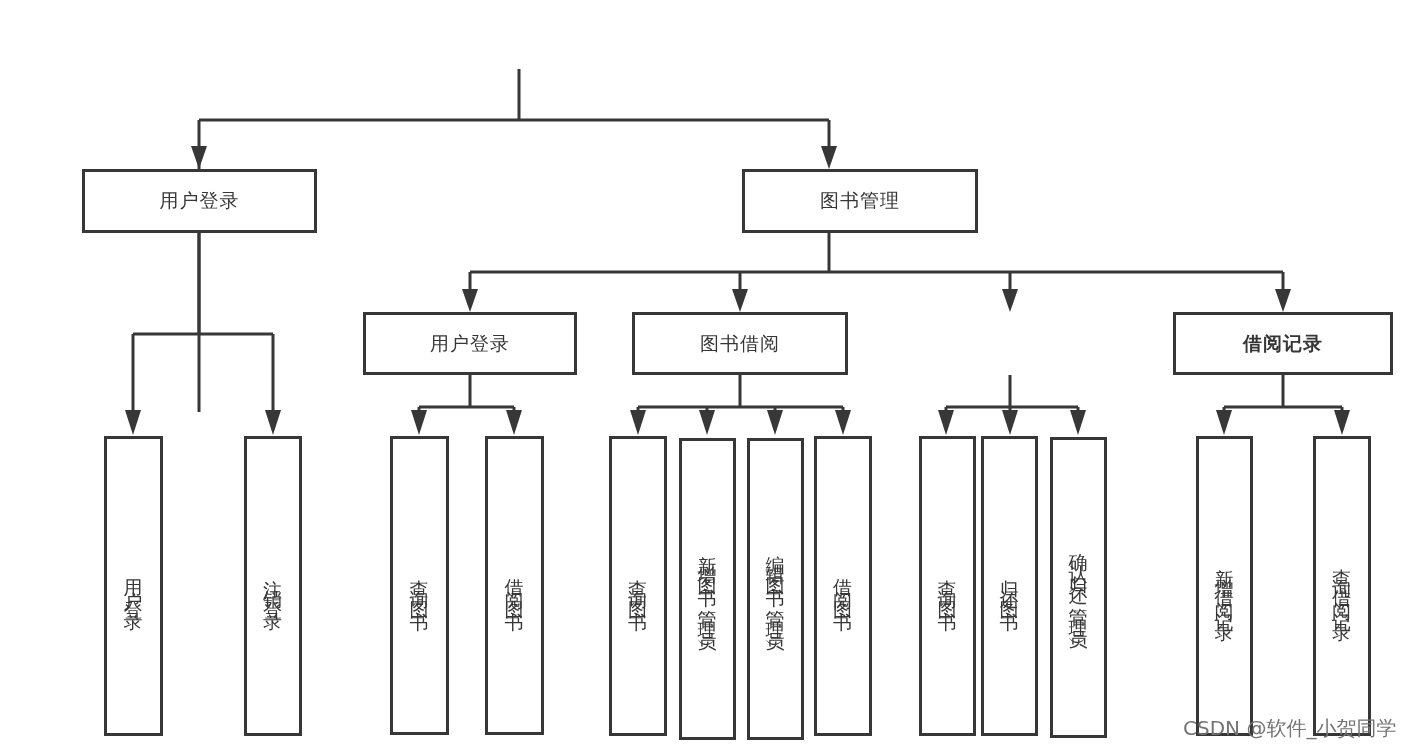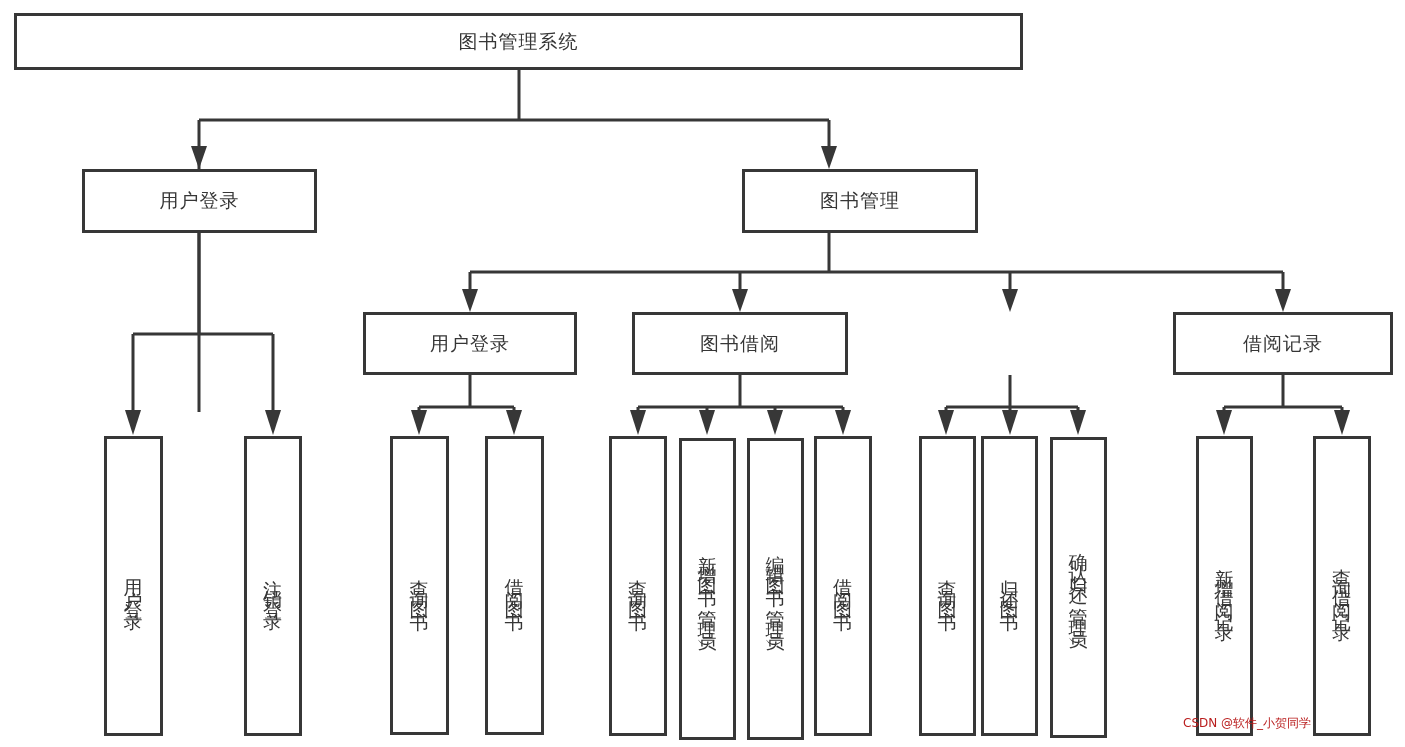--- a/index.html
+++ b/index.html
@@ -41,22 +41,22 @@
     writing-mode: vertical-rl;
     text-orientation: mixed;
     font-size: 19px;
     letter-spacing: 11px;
     line-height: 1;
     white-space: nowrap;
   }
   .watermark {
     position: absolute;
     z-index: 3;
-    font-size: 12px;
-    color: #b91c1c;
+    font-size: 20px;
+    color: #737373;
     letter-spacing: 0px;
     white-space: nowrap;
   }
 </style>
 </head>
 <body>
 
 <div id="stage">
 
   <svg id="edges" width="1405" height="747" viewBox="0 0 1405 747">
@@ -107,28 +107,27 @@
       <polygon points="767,410 783,410 775,435"></polygon>
       <polygon points="835,410 851,410 843,435"></polygon>
       <polygon points="938,410 954,410 946,435"></polygon>
       <polygon points="1002,410 1018,410 1010,435"></polygon>
       <polygon points="1070,410 1086,410 1078,435"></polygon>
       <polygon points="1216,410 1232,410 1224,435"></polygon>
       <polygon points="1334,410 1350,410 1342,435"></polygon>
     </g>
   </svg>
 
-  <div class="node hbox" style="left:14px; top:13px; width:1009px; height:57px;">图书管理系统</div>
 
   <div class="node hbox" style="left:82px; top:169px; width:235px; height:64px;">用户登录</div>
   <div class="node hbox" style="left:742px; top:169px; width:236px; height:64px;">图书管理</div>
 
   <div class="node hbox" style="left:363px; top:312px; width:214px; height:63px;">用户登录</div>
   <div class="node hbox" style="left:632px; top:312px; width:216px; height:63px;">图书借阅</div>
-  <div class="node hbox" style="left:1173px; top:312px; width:220px; height:63px;">借阅记录</div>
+  <div class="node hbox" style="left:1173px; top:312px; width:220px; height:63px;font-weight:bold;">借阅记录</div>
 
   <div class="node vbox" style="left:104px; top:436px; width:59px; height:300px;">用户登录</div>
   <div class="node vbox" style="left:244px; top:436px; width:58px; height:300px;">注销登录</div>
 
   <div class="node vbox" style="left:390px; top:436px; width:59px; height:299px;">查询图书</div>
   <div class="node vbox" style="left:485px; top:436px; width:59px; height:299px;">借阅图书</div>
 
   <div class="node vbox" style="left:609px; top:436px; width:58px; height:300px;">查询图书</div>
   <div class="node vbox" style="left:679px; top:438px; width:57px; height:302px;">新增图书（管理员）</div>
   <div class="node vbox" style="left:747px; top:438px; width:57px; height:302px;">编辑图书（管理员）</div>

